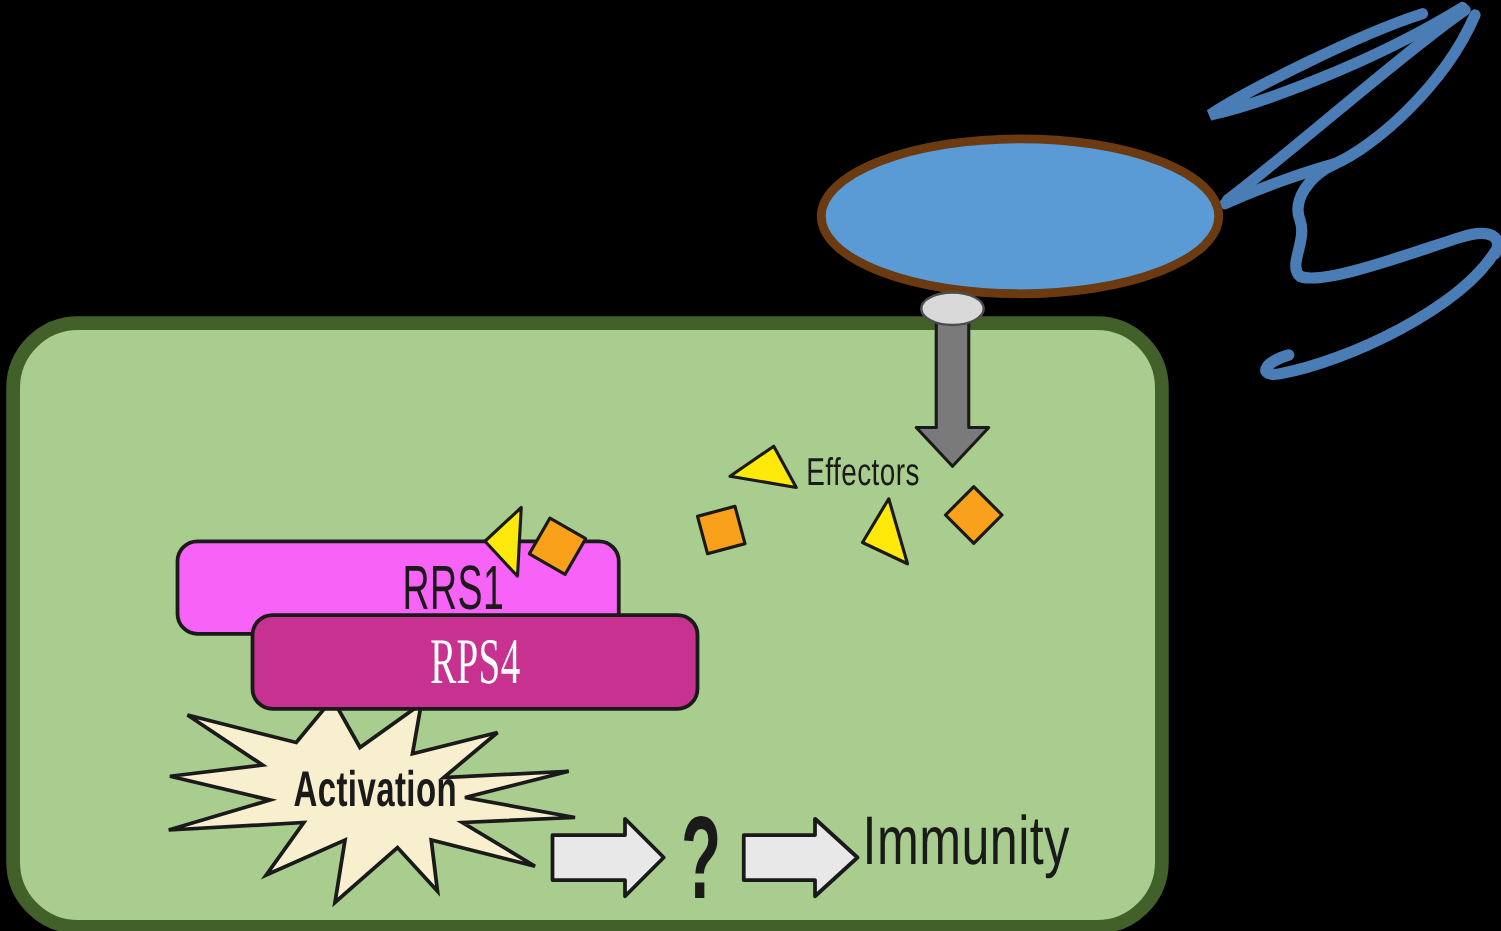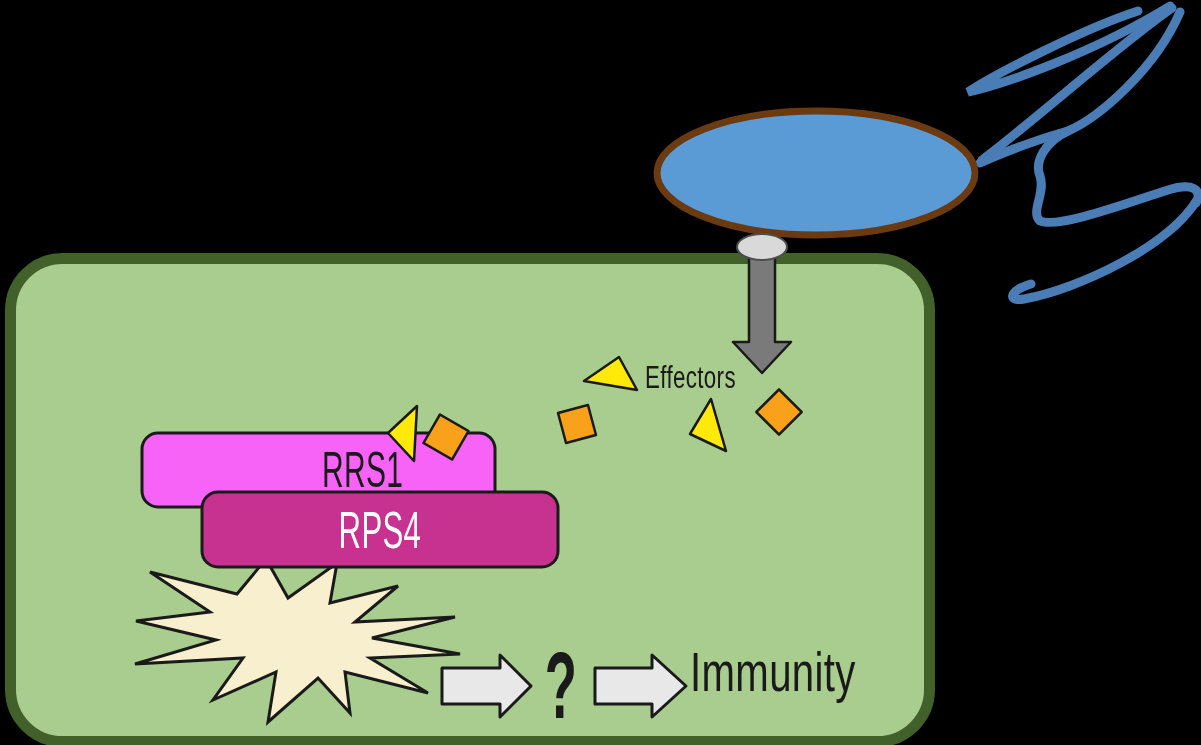--- a/index.html
+++ b/index.html
@@ -28,21 +28,21 @@
   .label{position:absolute;color:var(--text_dark);line-height:1;white-space:nowrap;}
   .center-box{display:flex;align-items:center;justify-content:center;}
   .condense{display:inline-block;transform-origin:center center;letter-spacing:0.5px;}
   .from-left{transform-origin:0 50%;}
   .from-top-left{transform-origin:0 0;}
 
   .effectors-label{left:645px;top:362px;font-size:31px;}
   .effectors-label .condense{transform:scaleX(0.72);}
   .rrs1-label{left:142px;top:433px;width:353px;height:74px;font-size:50px;margin-left:44px;}
   .rrs1-label .condense{transform:scaleX(0.60);}
-  .rps4-label{left:202px;top:492px;width:356px;height:75px;font-size:52px;color:var(--rps4_text);}
+  .rps4-label{left:202px;top:492px;width:356px;height:75px;font-size:52px;color:var(--rps4_text);font-family:Liberation Serif, serif;}
   .rps4-label .condense{transform:scaleX(0.60);}
   .activation-label{left:140px;top:601px;width:320px;height:62px;font-size:40px;font-weight:bold;}
   .activation-label .condense{transform:scaleX(0.66);}
   .question-mark{left:527px;top:645px;width:68px;height:82px;font-size:94px;font-weight:bold;}
   .question-mark .condense{transform:scaleX(0.56);}
   .immunity-label{left:690px;top:645px;font-size:55px;}
   .immunity-label .condense{transform:scaleX(0.73);}
 </style>
 </head>
 <body>
@@ -89,20 +89,23 @@
   </div>
 
   <div class="label center-box rrs1-label">
     <span class="condense">RRS1</span>
   </div>
 
   <div class="label center-box rps4-label">
     <span class="condense">RPS4</span>
   </div>
 
+  <div class="label center-box activation-label">
+    <span class="condense">Activation</span>
+  </div>
 
   <div class="label center-box question-mark">
     <span class="condense">?</span>
   </div>
 
   <div class="label immunity-label">
     <span class="condense from-top-left">Immunity</span>
   </div>
 
 </div>

